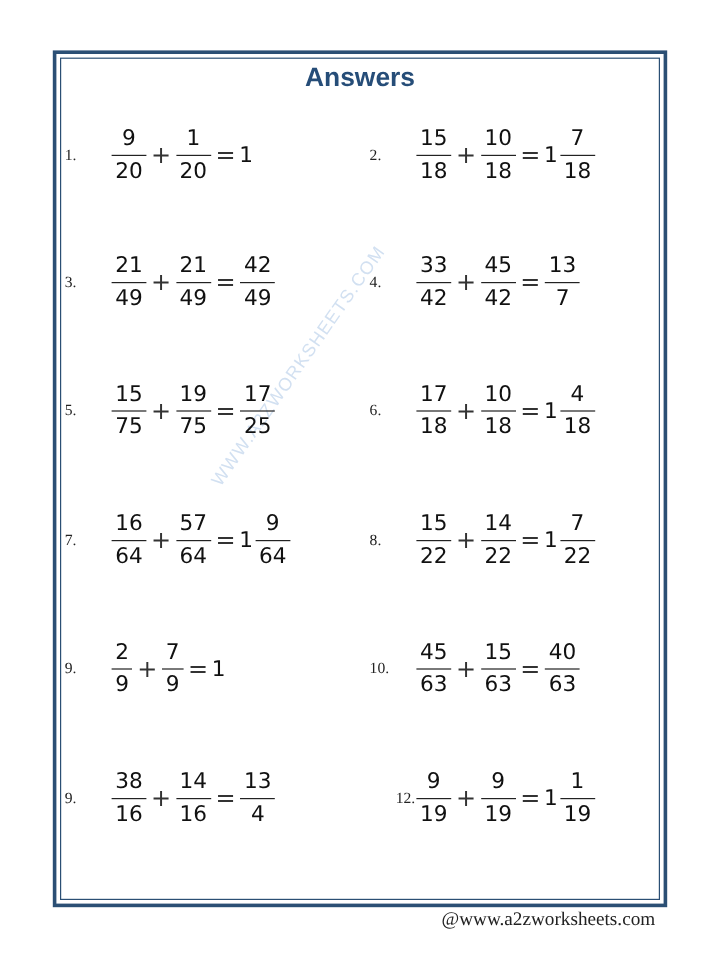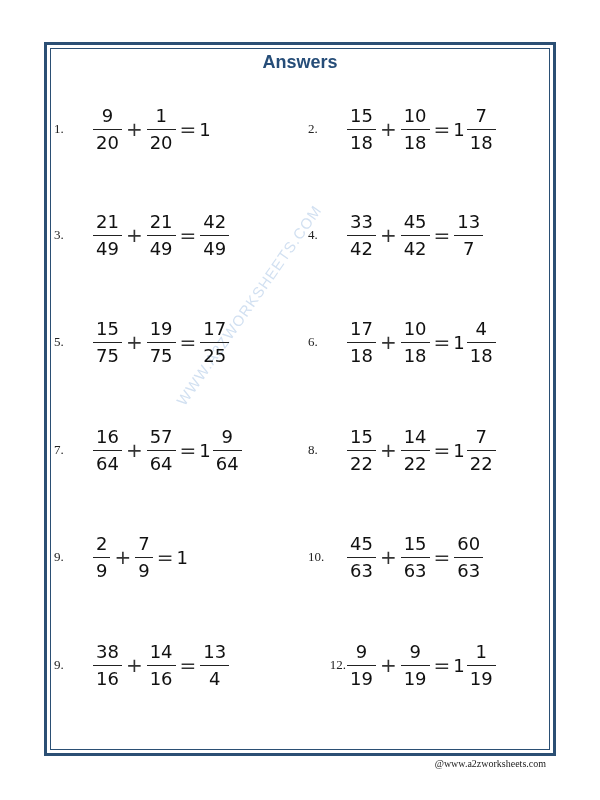--- a/index.html
+++ b/index.html
@@ -10,21 +10,21 @@
   .frame-outer {
     position: absolute; left: 44px; top: 42px; width: 512px; height: 714px;
     border: 3px solid #2b4f74; box-sizing: border-box;
   }
   .frame-inner {
     position: absolute; left: 3px; top: 3px; right: 3px; bottom: 3px;
     border: 1px solid #2b4f74;
   }
   .title {
     position: absolute; left: 0; right: 0; top: 52px; text-align: center;
-    font-family: "Liberation Sans", sans-serif; font-weight: bold; font-size: 18px;
+    font-family: "Liberation Sans", sans-serif; font-weight: bold; font-size: 22px;
     color: #264d78;
   }
   .problem {
     position: absolute; display: flex; align-items: center; height: 64px;
   }
   .num {
     font-family: "Liberation Serif", serif; font-size: 13px; width: 38px; color: #222;
   }
   .expr { display: flex; align-items: center; }
   .frac {
@@ -41,21 +41,21 @@
   .whole {
     font-family: "DejaVu Sans", sans-serif; font-size: 18px; margin-right: 1px;
   }
   .watermark {
     position: absolute; left: 180px; top: 395px; transform: rotate(-55deg);
     transform-origin: left center; font-family: "Liberation Sans", sans-serif;
     font-size: 15px; letter-spacing: 1px; color: #c7d9ee; opacity: 0.8; white-space: nowrap;
   }
   .footer {
     position: absolute; right: 54px; top: 758px;
-    font-family: "Liberation Serif", serif; font-size: 10px; color: #222;
+    font-family: "Liberation Serif", serif; font-size: 16px; color: #222;
   }
 </style>
 </head>
 <body>
 
 <div class="frame-outer">
   <div class="frame-inner"></div>
 </div>
 
 <div class="title">Answers</div>
@@ -266,21 +266,21 @@
           <span class="d">63</span>
         </span>
         <span class="op">+</span>
         <span class="frac">
           <span class="n">15</span>
           <span class="bar"></span>
           <span class="d">63</span>
         </span>
         <span class="op">=</span>
         <span class="frac">
-          <span class="n">60</span>
+          <span class="n">40</span>
           <span class="bar"></span>
           <span class="d">63</span>
         </span>
       </span>
     </div>
     <div class="problem" style="left: 54px; top: 633px;">
       <span class="num">9.</span>
       <span class="expr">
         <span class="frac">
           <span class="n">38</span>

